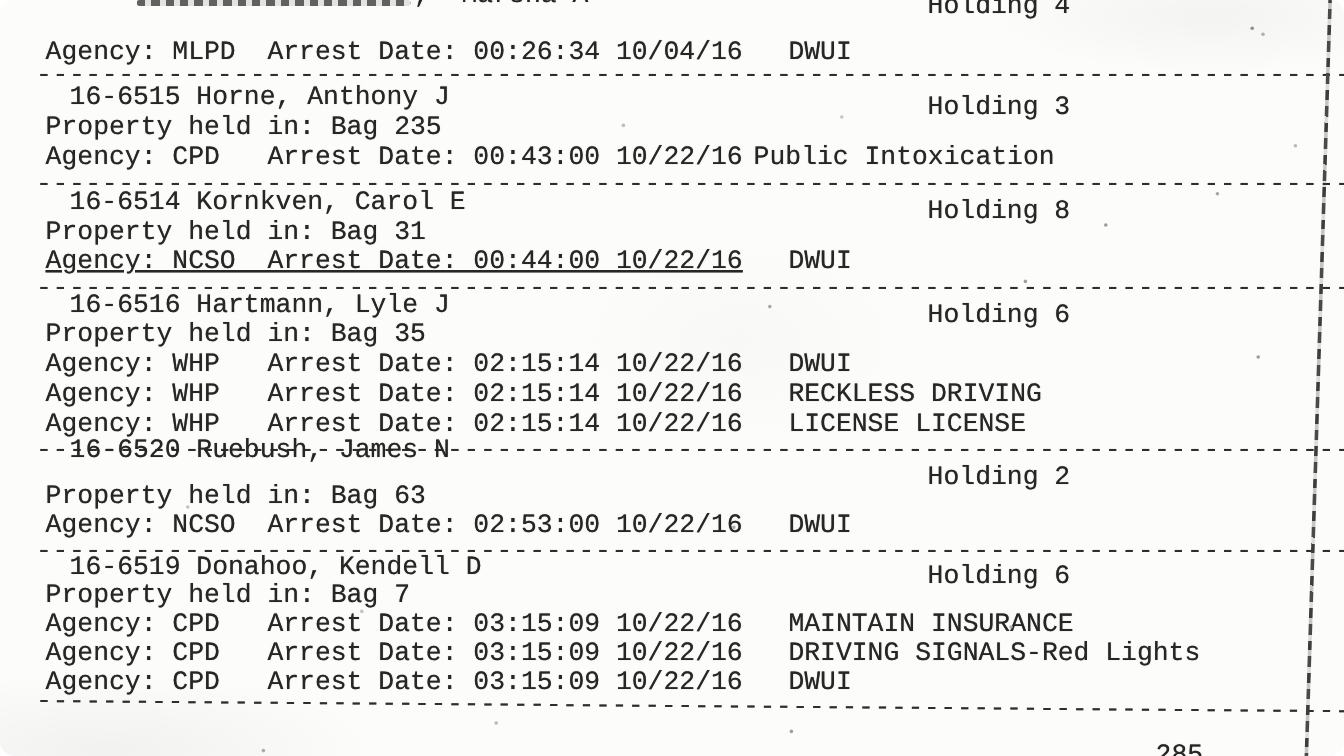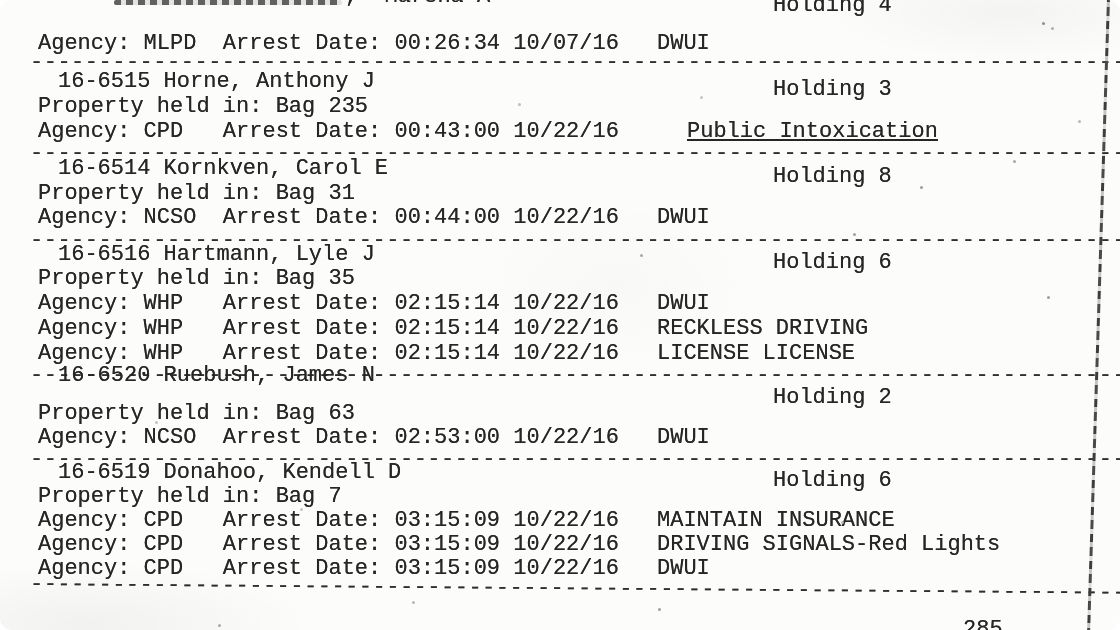--- a/index.html
+++ b/index.html
@@ -84,38 +84,38 @@
   }
 </style>
 </head>
 <body>
 
 <div class="page">
 
   <div class="top-smudge"></div>
   <div class="line" style="top:-16px; left:345px;">,  Marsha A</div>
   <div class="line" style="top:-7px; left:773px;">Holding 4</div>
-  <div class="line" style="top:31px; left:38px;">Agency: MLPD  Arrest Date: 00:26:34 10/07/16</div>
+  <div class="line" style="top:31px; left:38px;">Agency: MLPD  Arrest Date: 00:26:34 10/04/16</div>
   <div class="line" style="top:31px; left:657px;">DWUI</div>
   <div class="sep" style="top:50px;">--------------------------------------------------------------------------------</div>
 
   <div>
     <div class="line" style="top:69px; left:58px;">16-6515 Horne, Anthony J</div>
     <div class="line" style="top:77px; left:773px;">Holding 3</div>
     <div class="line" style="top:94px; left:38px;">Property held in: Bag 235</div>
     <div class="line" style="top:119px; left:38px;">Agency: CPD   Arrest Date: 00:43:00 10/22/16</div>
-    <div class="line" style="top:119px; left:687px;text-decoration:underline;">Public Intoxication</div>
+    <div class="line" style="top:119px; left:628px;">Public Intoxication</div>
     <div class="sep" style="top:141px;">--------------------------------------------------------------------------------</div>
   </div>
 
   <div>
     <div class="line" style="top:156px; left:58px;">16-6514 Kornkven, Carol E</div>
     <div class="line" style="top:164px; left:773px;">Holding 8</div>
     <div class="line" style="top:181px; left:38px;">Property held in: Bag 31</div>
-    <div class="line" style="top:205px; left:38px;">Agency: NCSO  Arrest Date: 00:44:00 10/22/16</div>
+    <div class="line" style="top:205px; left:38px;text-decoration:underline;">Agency: NCSO  Arrest Date: 00:44:00 10/22/16</div>
     <div class="line" style="top:205px; left:657px;">DWUI</div>
     <div class="sep" style="top:228px;">--------------------------------------------------------------------------------</div>
   </div>
 
   <div>
     <div class="line" style="top:242px; left:58px;">16-6516 Hartmann, Lyle J</div>
     <div class="line" style="top:250px; left:773px;">Holding 6</div>
     <div class="line" style="top:266px; left:38px;">Property held in: Bag 35</div>
     <div class="line" style="top:291px; left:38px;">Agency: WHP   Arrest Date: 02:15:14 10/22/16</div>
     <div class="line" style="top:291px; left:657px;">DWUI</div>

